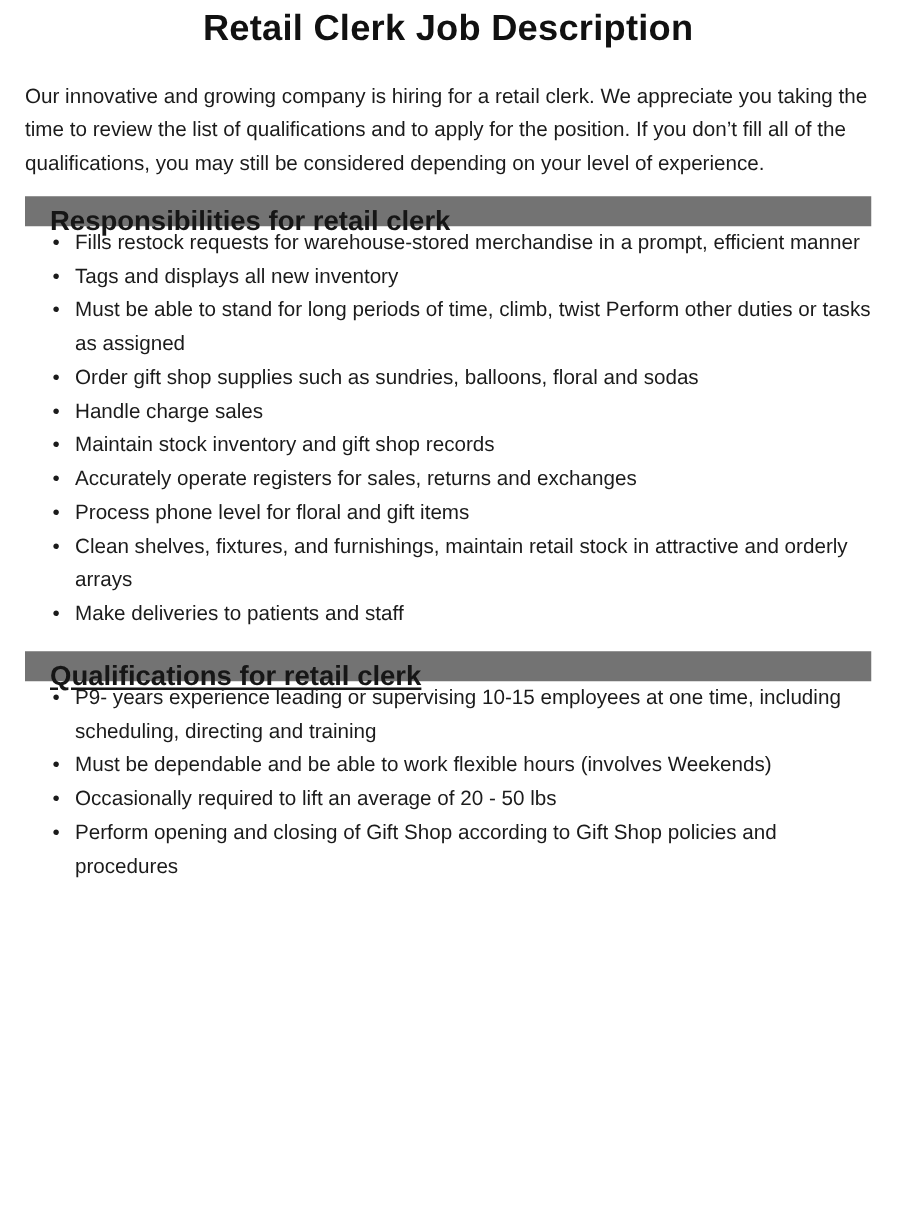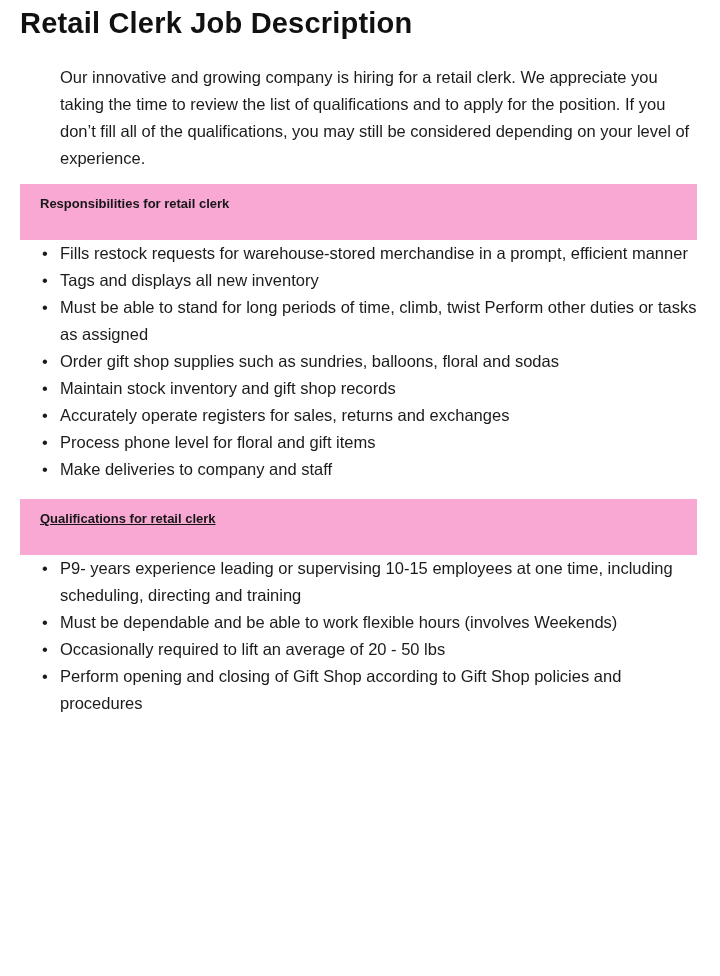--- a/index.html
+++ b/index.html
@@ -8,38 +8,38 @@
     height: 976px;
     background: #ffffff;
     font-family: "Liberation Sans", sans-serif;
     color: #1b1b1b;
     overflow: hidden;
   }
   .doc {
     padding: 6px 23px 0 20px;
   }
   .title {
+    text-align: center;
     font-size: 29px;
     line-height: 34px;
     font-weight: bold;
     color: #111111;
     letter-spacing: 0.2px;
   }
   .intro {
     margin-top: 24px;
     font-size: 16.5px;
     line-height: 27px;
-    margin-left: 40px;
   }
   .section-heading {
     margin-top: 12px;
-    height: 56px;
+    height: 24px;
     line-height: 40px;
-    background: #f9a8d4;
-    font-size: 13px;
+    background: #737373;
+    font-size: 22px;
     font-weight: bold;
     padding-left: 20px;
     color: #161616;
   }
   .section-heading.second {
     margin-top: 16px;
     text-decoration: underline;
   }
   ul.items {
     list-style: none;
@@ -67,24 +67,26 @@
 
   <p class="intro">Our innovative and growing company is hiring for a retail clerk. We appreciate you taking the time to review the list of qualifications and to apply for the position. If you don’t fill all of the qualifications, you may still be considered depending on your level of experience.</p>
 
   <section>
     <div class="section-heading">Responsibilities for retail clerk</div>
     <ul class="items">
       <li>Fills restock requests for warehouse-stored merchandise in a prompt, efficient manner</li>
       <li>Tags and displays all new inventory</li>
       <li>Must be able to stand for long periods of time, climb, twist Perform other duties or tasks as assigned</li>
       <li>Order gift shop supplies such as sundries, balloons, floral and sodas</li>
+      <li>Handle charge sales</li>
       <li>Maintain stock inventory and gift shop records</li>
       <li>Accurately operate registers for sales, returns and exchanges</li>
       <li>Process phone level for floral and gift items</li>
-      <li>Make deliveries to company and staff</li>
+      <li>Clean shelves, fixtures, and furnishings, maintain retail stock in attractive and orderly arrays</li>
+      <li>Make deliveries to patients and staff</li>
     </ul>
   </section>
 
   <section>
     <div class="section-heading second">Qualifications for retail clerk</div>
     <ul class="items">
       <li>P9- years experience leading or supervising 10-15 employees at one time, including scheduling, directing and training</li>
       <li>Must be dependable and be able to work flexible hours (involves Weekends)</li>
       <li>Occasionally required to lift an average of 20 - 50 lbs</li>
       <li>Perform opening and closing of Gift Shop according to Gift Shop policies and procedures</li>

